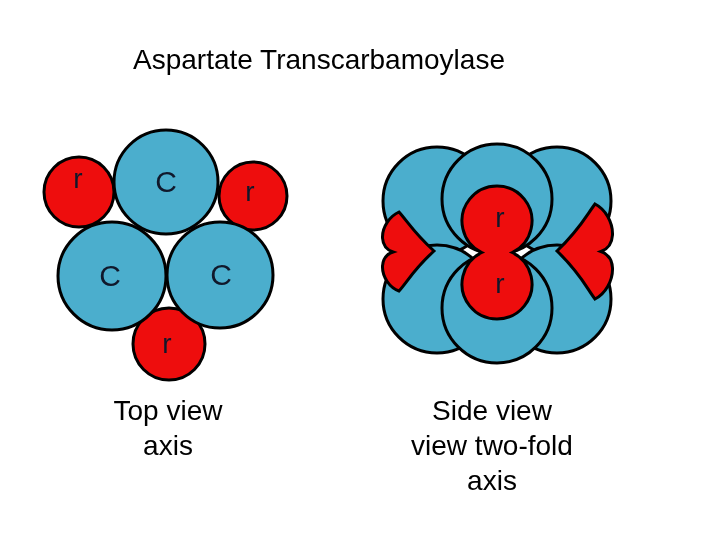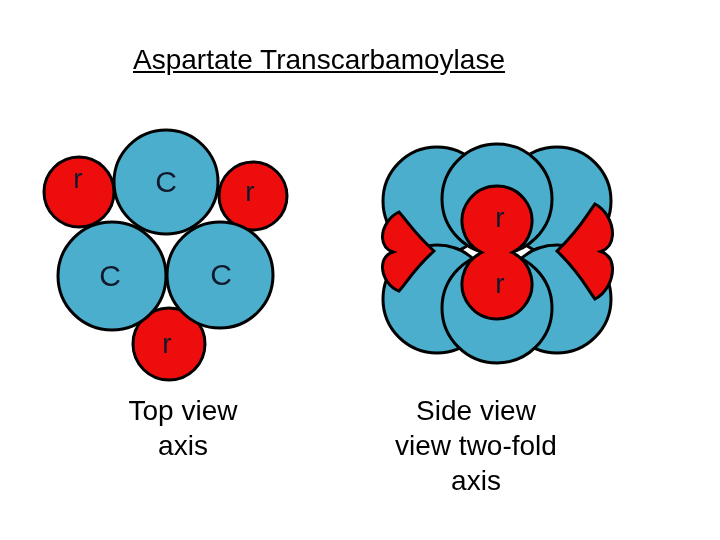--- a/index.html
+++ b/index.html
@@ -1,25 +1,25 @@
 <!DOCTYPE html>
 <html><head>
 <meta charset="utf-8">
 <style>
   html,body{margin:0;padding:0;background:#ffffff;}
   .slide{
     position:relative;width:720px;height:540px;background:#ffffff;overflow:hidden;
     font-family:"Liberation Sans", sans-serif;color:#000;
   }
-  .title-block{position:absolute;left:133px;top:44px;font-size:28px;line-height:31px;color:#000;text-decoration:underline;}
+  .title-block{position:absolute;left:133px;top:44px;font-size:28px;line-height:31px;color:#000;}
   .title-line{white-space:nowrap;}
   .subsc{font-size:0.66em;vertical-align:-0.22em;}
   .caption{position:absolute;top:393px;width:240px;text-align:center;font-size:28px;line-height:35px;color:#000;}
-  .caption-left{left:63px;}
-  .caption-right{left:356px;}
+  .caption-left{left:48px;}
+  .caption-right{left:372px;}
   svg{position:absolute;left:0;top:0;}
   .c-blue{fill:#4BAECD;stroke:#000000;stroke-width:3;}
   .c-red{fill:#EE0D0D;stroke:#000000;stroke-width:3;}
   .lbl{fill:#10182B;text-anchor:middle;font-family:"Liberation Sans", sans-serif;}
   .lbl-C{font-size:30px;}
   .lbl-r{font-size:28px;}
 </style>
 </head>
 <body>
 

